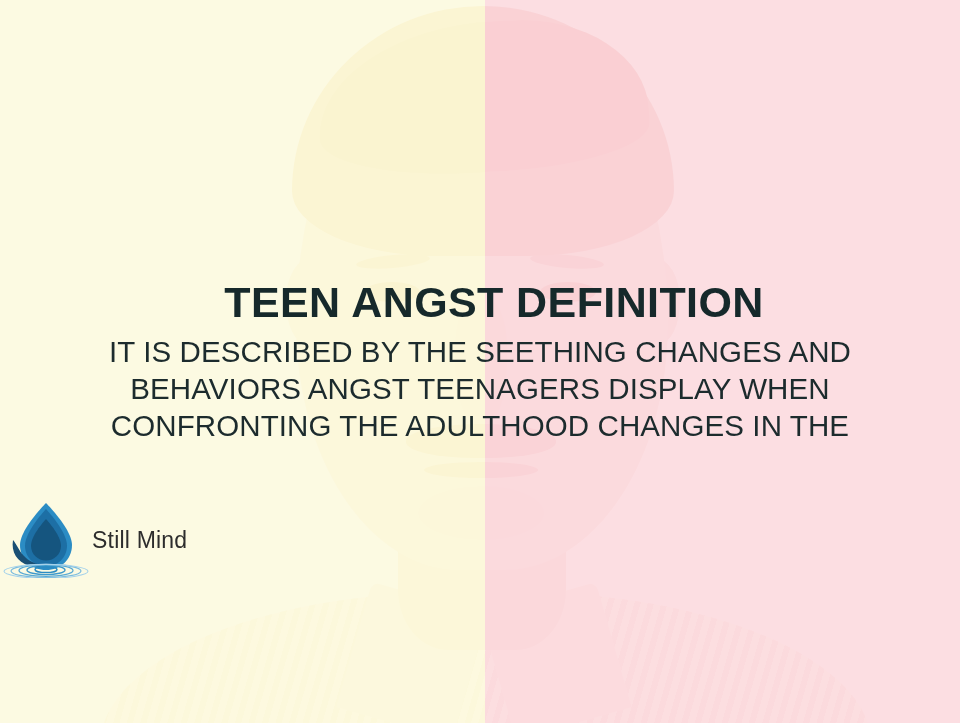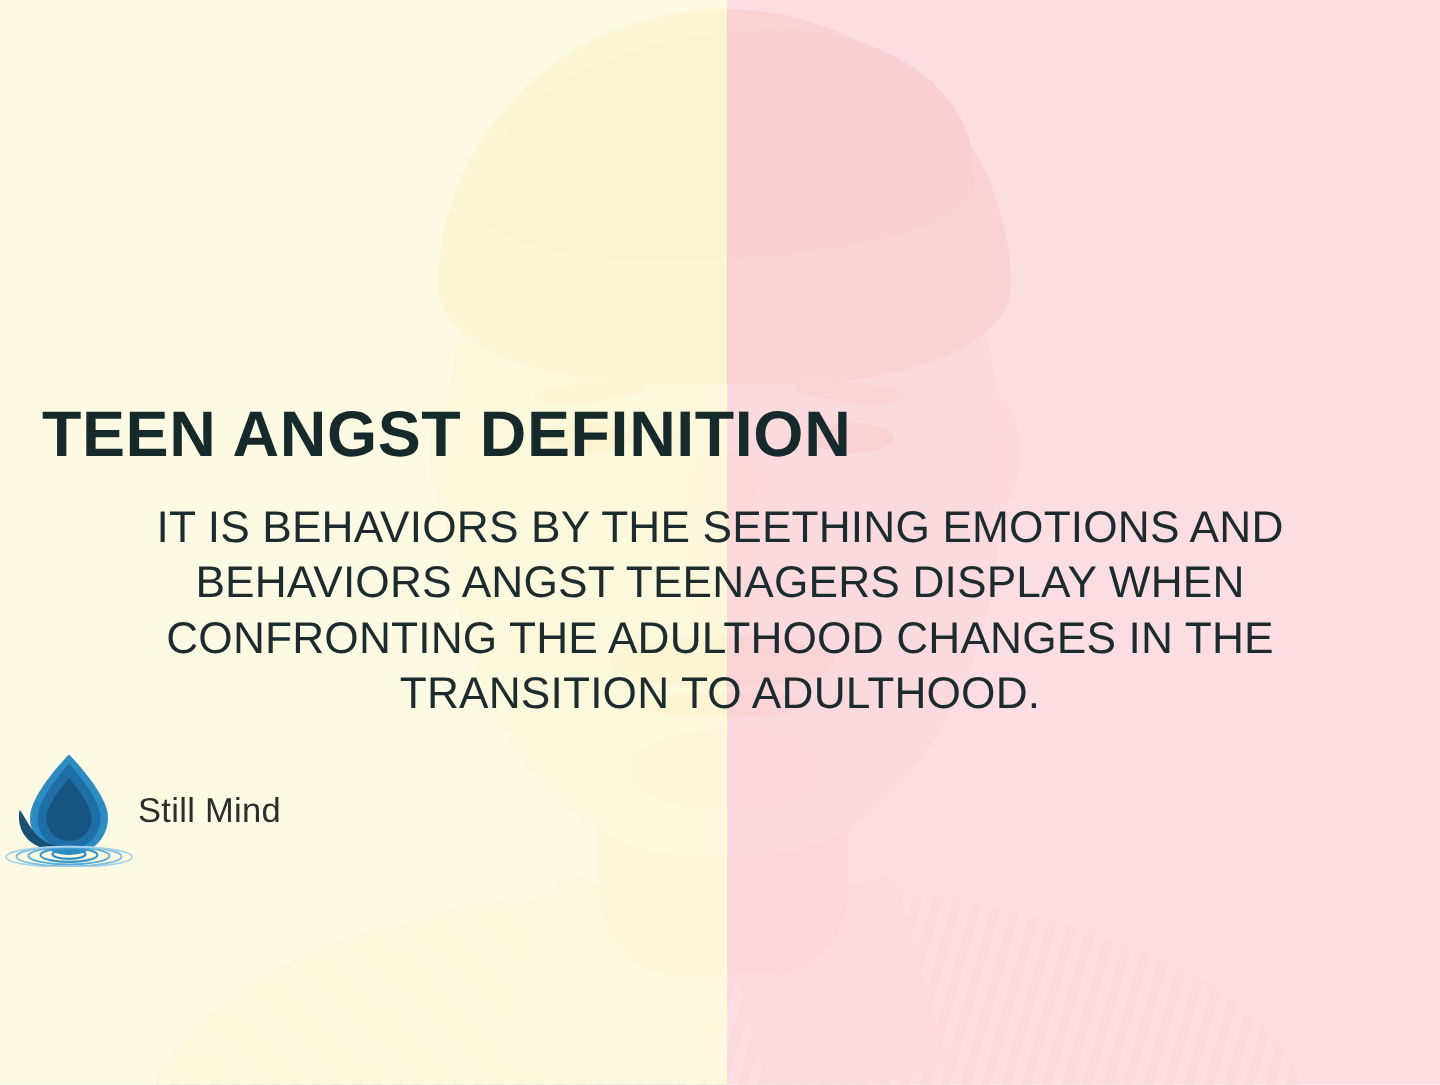--- a/index.html
+++ b/index.html
@@ -223,25 +223,26 @@
   
   .content {
     position: absolute;
     inset: 0;
     display: flex;
     flex-direction: column;
     align-items: center;
   }
 
   .headline {
-    margin: 0;
+    margin: 12px;
     position: absolute;
     top: 266px;
     left: 0;
     right: 0;
+    text-align: center;
     font-size: 43px;
     font-weight: 700;
     letter-spacing: 0.4px;
     color: #16292b;
     font-family: "Liberation Sans", sans-serif;
     padding-left: 28px;
   }
 
   .body-copy {
     position: absolute;
@@ -310,24 +311,23 @@
   <div class="tint tint-right"></div>
   <div class="wash wash-left"></div>
   <div class="wash wash-right"></div>
   <div class="fade"></div>
 
   <div class="content">
 
     <h1 class="headline">TEEN ANGST DEFINITION</h1>
 
     <div class="body-copy">
-      <span class="ln">IT IS BEHAVIORS BY THE SEETHING EMOTIONS AND</span>
+      <span class="ln">IT IS DESCRIBED BY THE SEETHING CHANGES AND</span>
       <span class="ln">BEHAVIORS ANGST TEENAGERS DISPLAY WHEN</span>
       <span class="ln">CONFRONTING THE ADULTHOOD CHANGES IN THE</span>
-      <span class="ln">TRANSITION TO ADULTHOOD.</span>
     </div>
 
     <div class="logo">
       <svg class="logo-mark" viewBox="0 0 92 78">
 
         <path d="M46 3 C46 3 72 29 72 45 C72 59.5 60.3 70 46 70 C31.7 70 20 59.5 20 45 C20 29 46 3 46 3 Z" fill="#2b8cc4"></path>
 
         <path d="M46 9 C46 9 67 31.5 67 45.4 C67 57.6 57.6 66.3 46 66.3 C34.4 66.3 25 57.6 25 45.4 C25 31.5 46 9 46 9 Z" fill="#1d6fa5"></path>
 
         <path d="M46 19 C46 19 61 35 61 45.8 C61 54.3 54.3 60.6 46 60.6 C37.7 60.6 31 54.3 31 45.8 C31 35 46 19 46 19 Z" fill="#15557f"></path>

